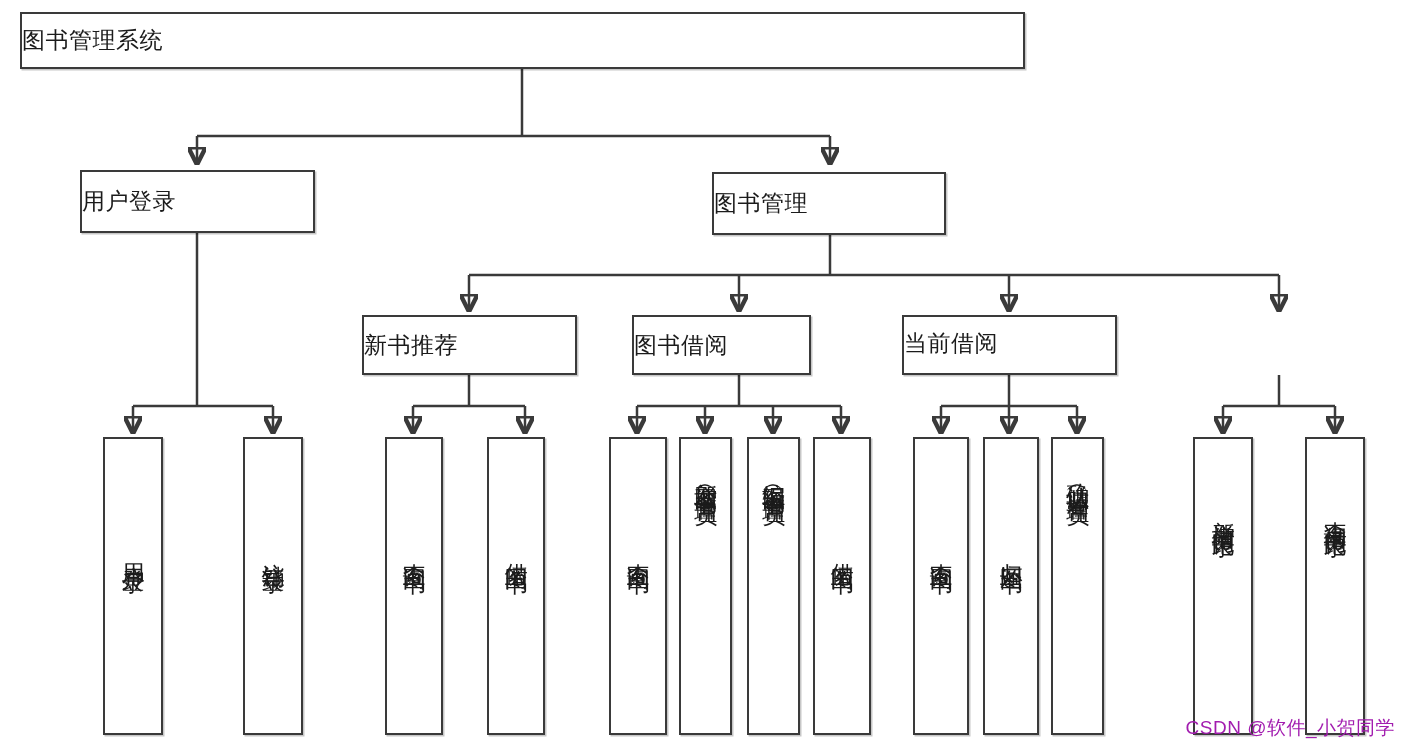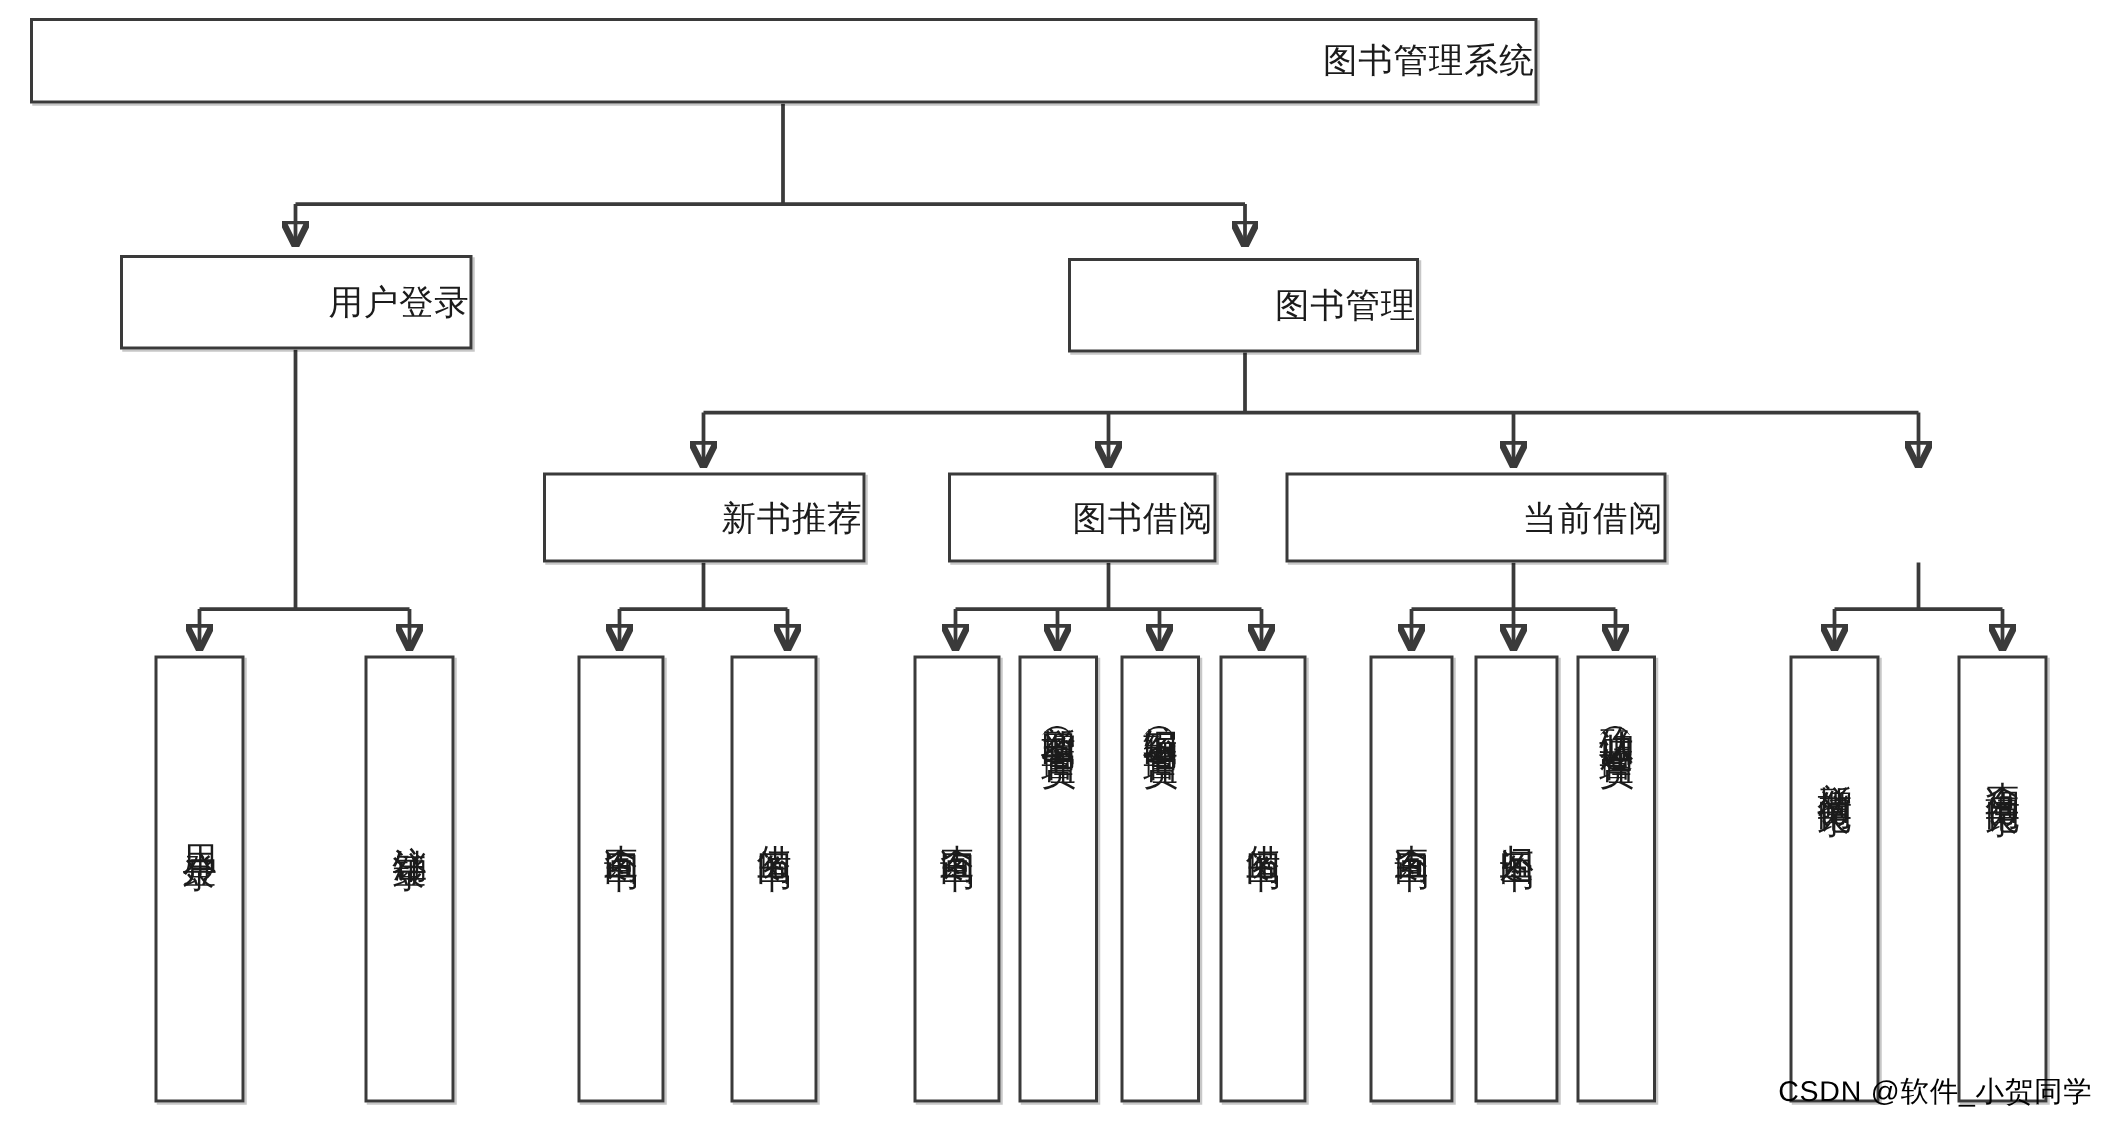--- a/index.html
+++ b/index.html
@@ -17,21 +17,21 @@
     background: #ffffff;
     overflow: hidden;
   }
   .node {
     position: absolute;
     box-sizing: border-box;
     border: 2.5px solid #3a3a3a;
     background: #ffffff;
     display: flex;
     align-items: center;
-    justify-content: flex-end;
+    justify-content: flex-start;
     color: #1b1b1b;
     box-shadow: 1.5px 1.5px 0 rgba(0,0,0,0.22);
   }
   .node-label {
     display: block;
     white-space: nowrap;
     letter-spacing: 0.5px;
   }
   .node.horizontal .node-label {
     font-size: 23px;
@@ -66,21 +66,21 @@
   svg#wires line, svg#wires path {
     stroke: #3a3a3a;
     stroke-width: 2.5;
     fill: none;
   }
   .watermark {
     position: absolute;
     right: 10px;
     bottom: 6px;
     font-size: 19px;
-    color: #000000;
+    color: #a21caf;
     white-space: nowrap;
     letter-spacing: 0.5px;
   }
 </style>
 </head>
 <body>
 
 <div id="canvas">
 
   <svg id="wires" viewBox="0 0 1405 747">
@@ -144,21 +144,21 @@
   </div>
 
   <div class="node horizontal" style="left:362px; top:315px; width:215px; height:60px;">
     <span class="node-label">新书推荐</span>
   </div>
 
   <div class="node horizontal" style="left:632px; top:315px; width:179px; height:60px;">
     <span class="node-label">图书借阅</span>
   </div>
 
-  <div class="node horizontal" style="left:857px; top:315px; width:254px; height:60px;">
+  <div class="node horizontal" style="left:902px; top:315px; width:215px; height:60px;font-family:Liberation Mono, monospace;">
     <span class="node-label">当前借阅</span>
   </div>
 
 
   <div class="node vertical mid2" style="left:103px; top:437px; width:60px; height:298px;">
     <span class="node-label">用户登录</span>
   </div>
 
   <div class="node vertical mid2" style="left:243px; top:437px; width:60px; height:298px;">
     <span class="node-label">注销登录</span>

